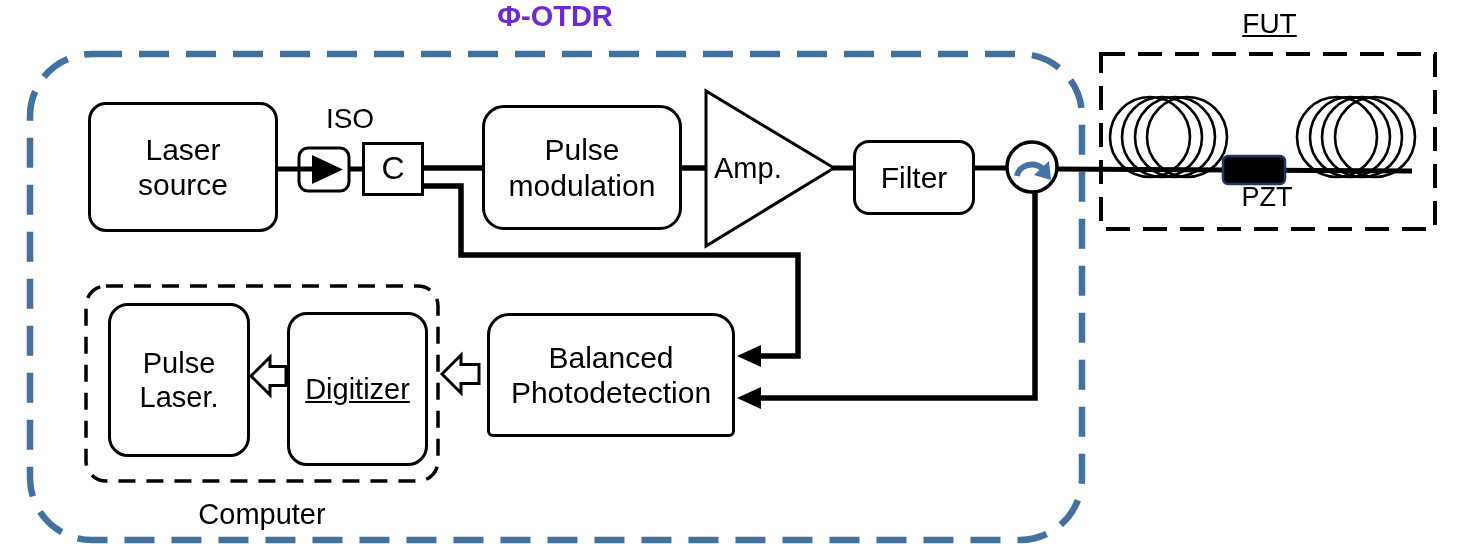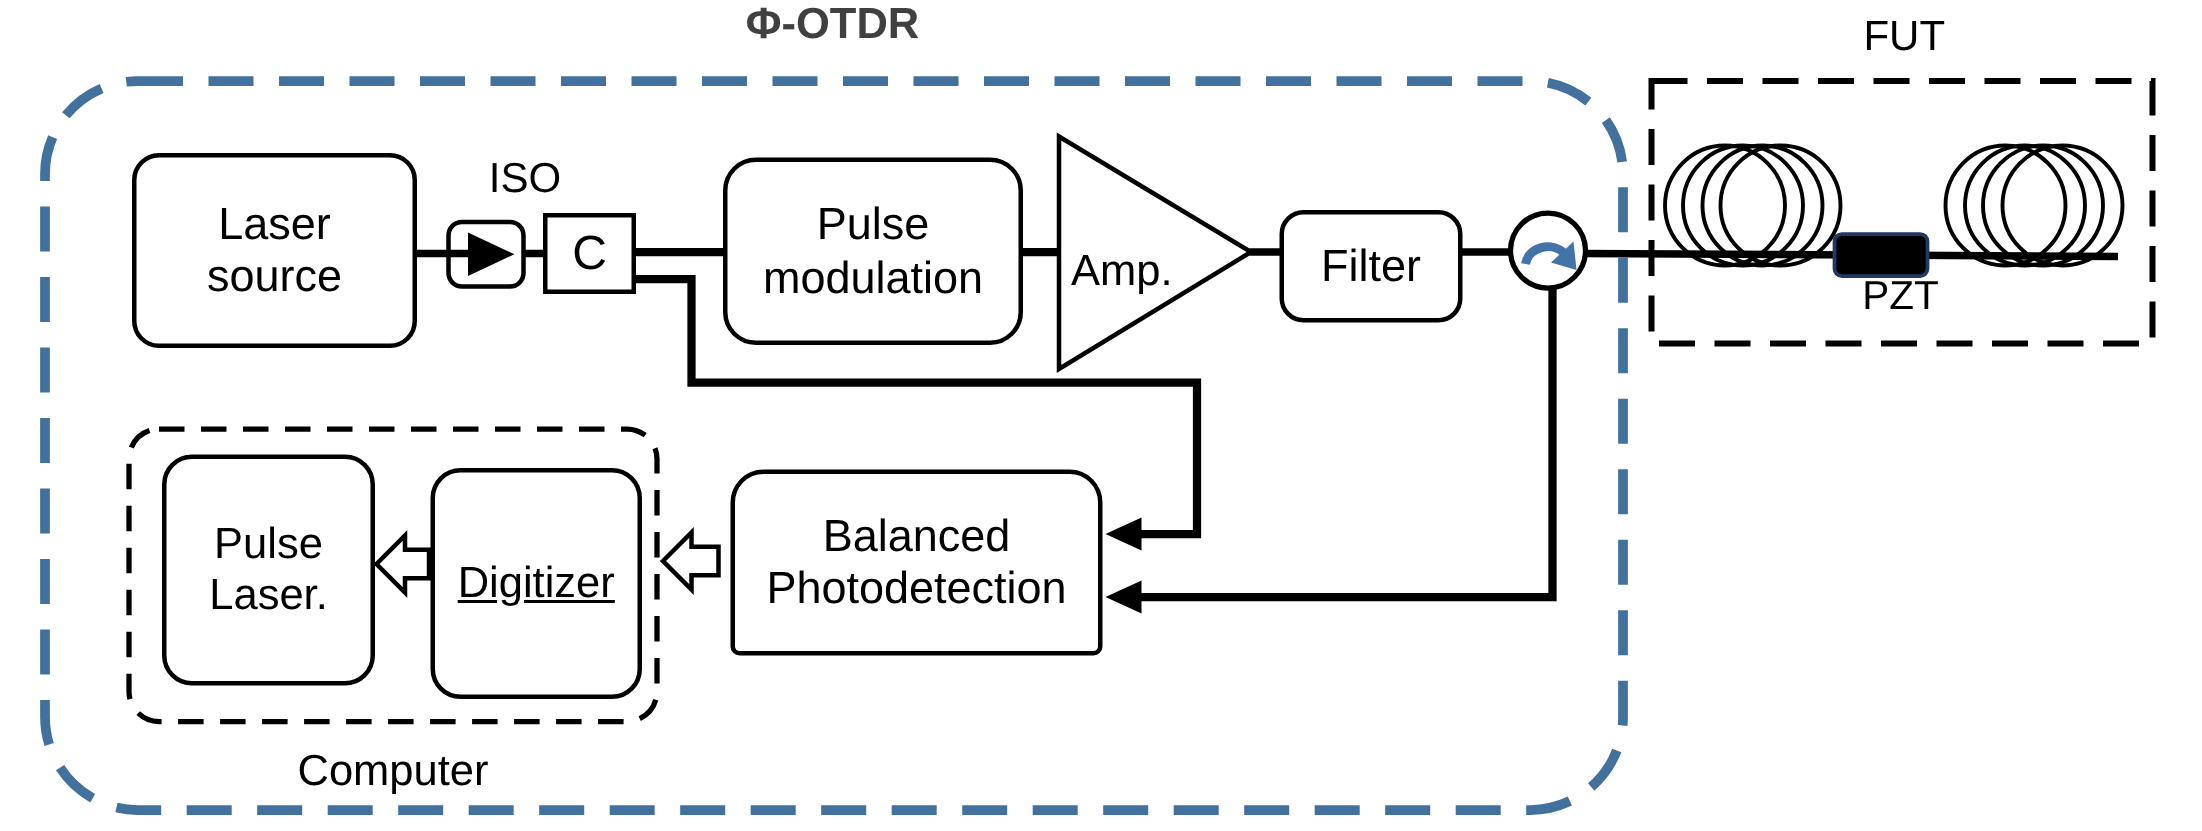--- a/index.html
+++ b/index.html
@@ -9,32 +9,32 @@
   }
   #wires{position:absolute;left:0;top:0;width:1468px;height:554px;}
   .box{
     position:absolute;background:#fff;border:3px solid #000;
     display:flex;flex-direction:column;align-items:center;justify-content:center;
     text-align:center;font-size:30px;line-height:1.18;box-sizing:border-box;
   }
   .lbl{position:absolute;text-align:center;font-size:28px;white-space:nowrap;}
   .title{
     position:absolute;left:430px;top:0px;width:250px;text-align:center;
-    font-size:29px;font-weight:bold;color:#404040;
+    font-size:29px;font-weight:bold;color:#6d28d9;
   }
   .laser{left:88px;top:102px;width:190px;height:130px;border-radius:18px;}
   .coupler{left:362px;top:142px;width:62px;height:54px;font-size:32px;}
   .pulsemod{left:482px;top:105px;width:200px;height:125px;border-radius:22px;}
   .filter{left:853px;top:140px;width:122px;height:75px;border-radius:16px;}
   .bpd{left:487px;top:313px;width:248px;height:124px;border-radius:22px 22px 6px 6px;}
   .sigproc{left:108px;top:303px;width:142px;height:154px;border-radius:20px;font-size:29px;}
   .digitizer{left:287px;top:312px;width:141px;height:154px;border-radius:20px;font-size:29px;text-decoration:underline;}
-  .amp-label{position:absolute;left:714px;top:152px;width:86px;font-size:29px;text-align:left;margin-top:13px;}
+  .amp-label{position:absolute;left:714px;top:152px;width:86px;font-size:29px;text-align:left;}
   .iso-label{left:292px;top:103px;width:60px;margin-left:28px;}
-  .fut-label{left:1182px;top:8px;width:175px;}
+  .fut-label{left:1182px;top:8px;width:175px;text-decoration:underline;}
   .pzt-label{left:1231px;top:182px;width:72px;font-size:27px;}
   .computer-label{left:152px;top:498px;width:220px;font-size:29px;}
 </style>
 </head>
 <body>
 
 <div id="stage">
 
   <svg id="wires" viewBox="0 0 1468 554" xmlns="http://www.w3.org/2000/svg">
 

